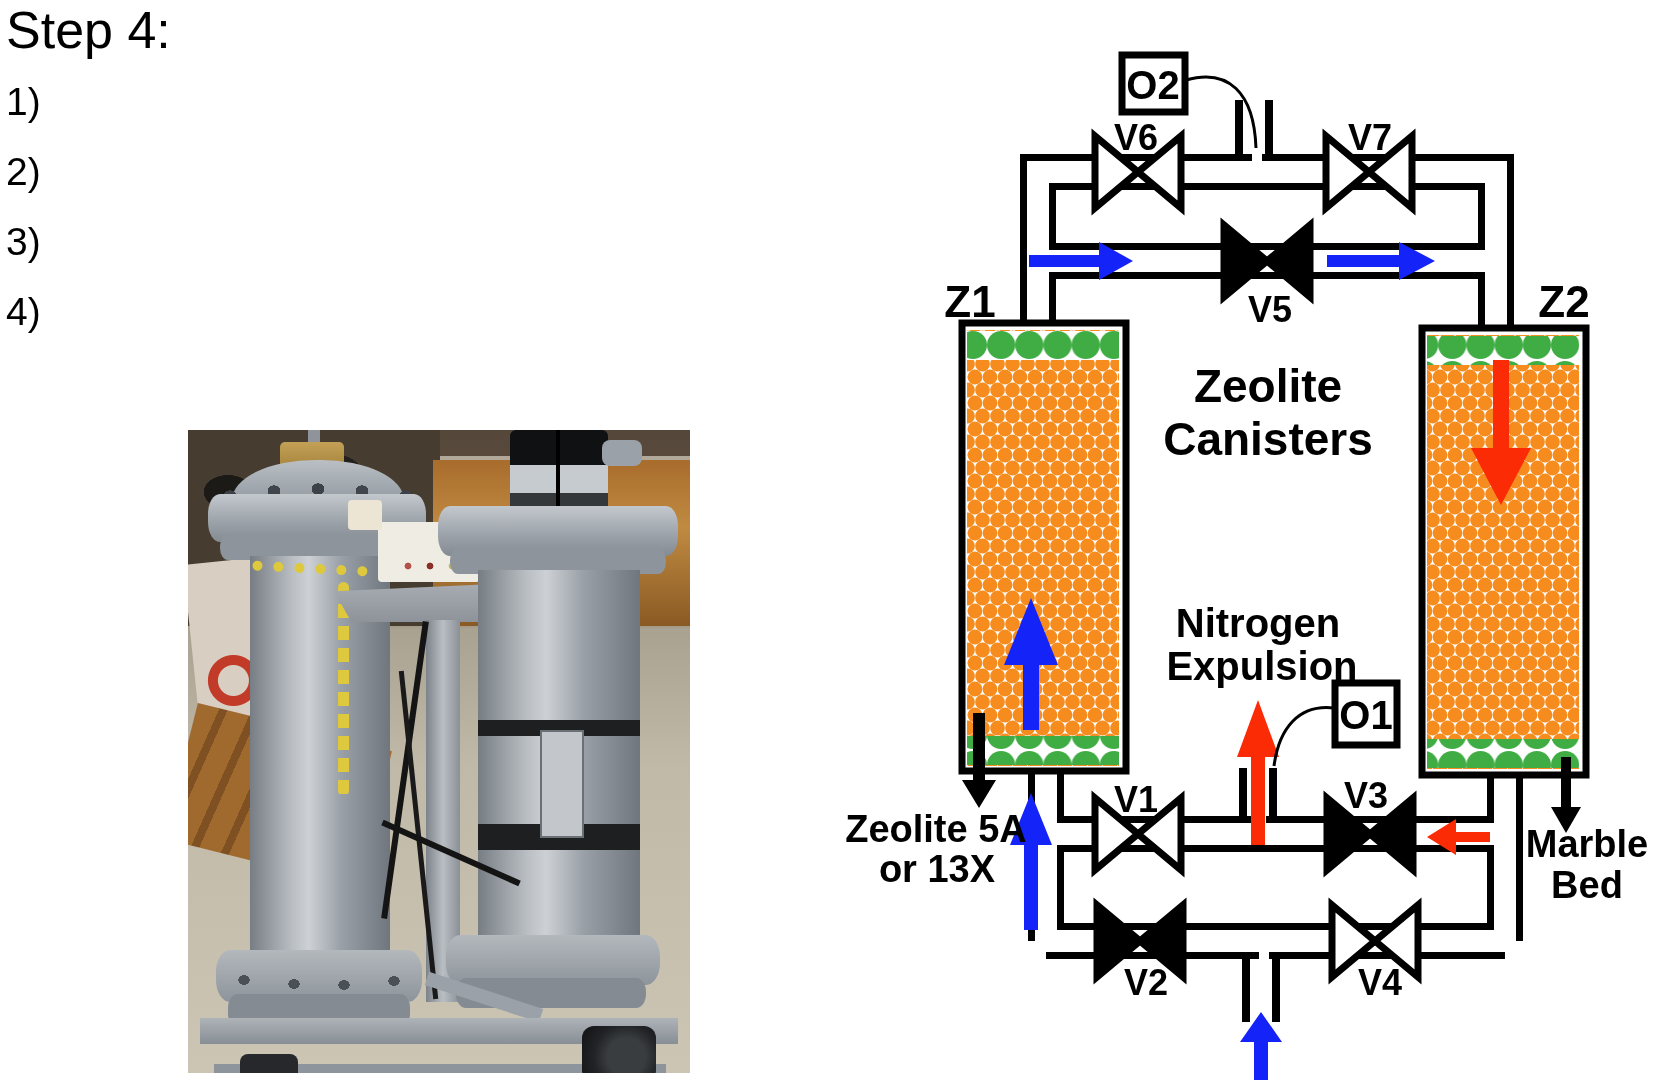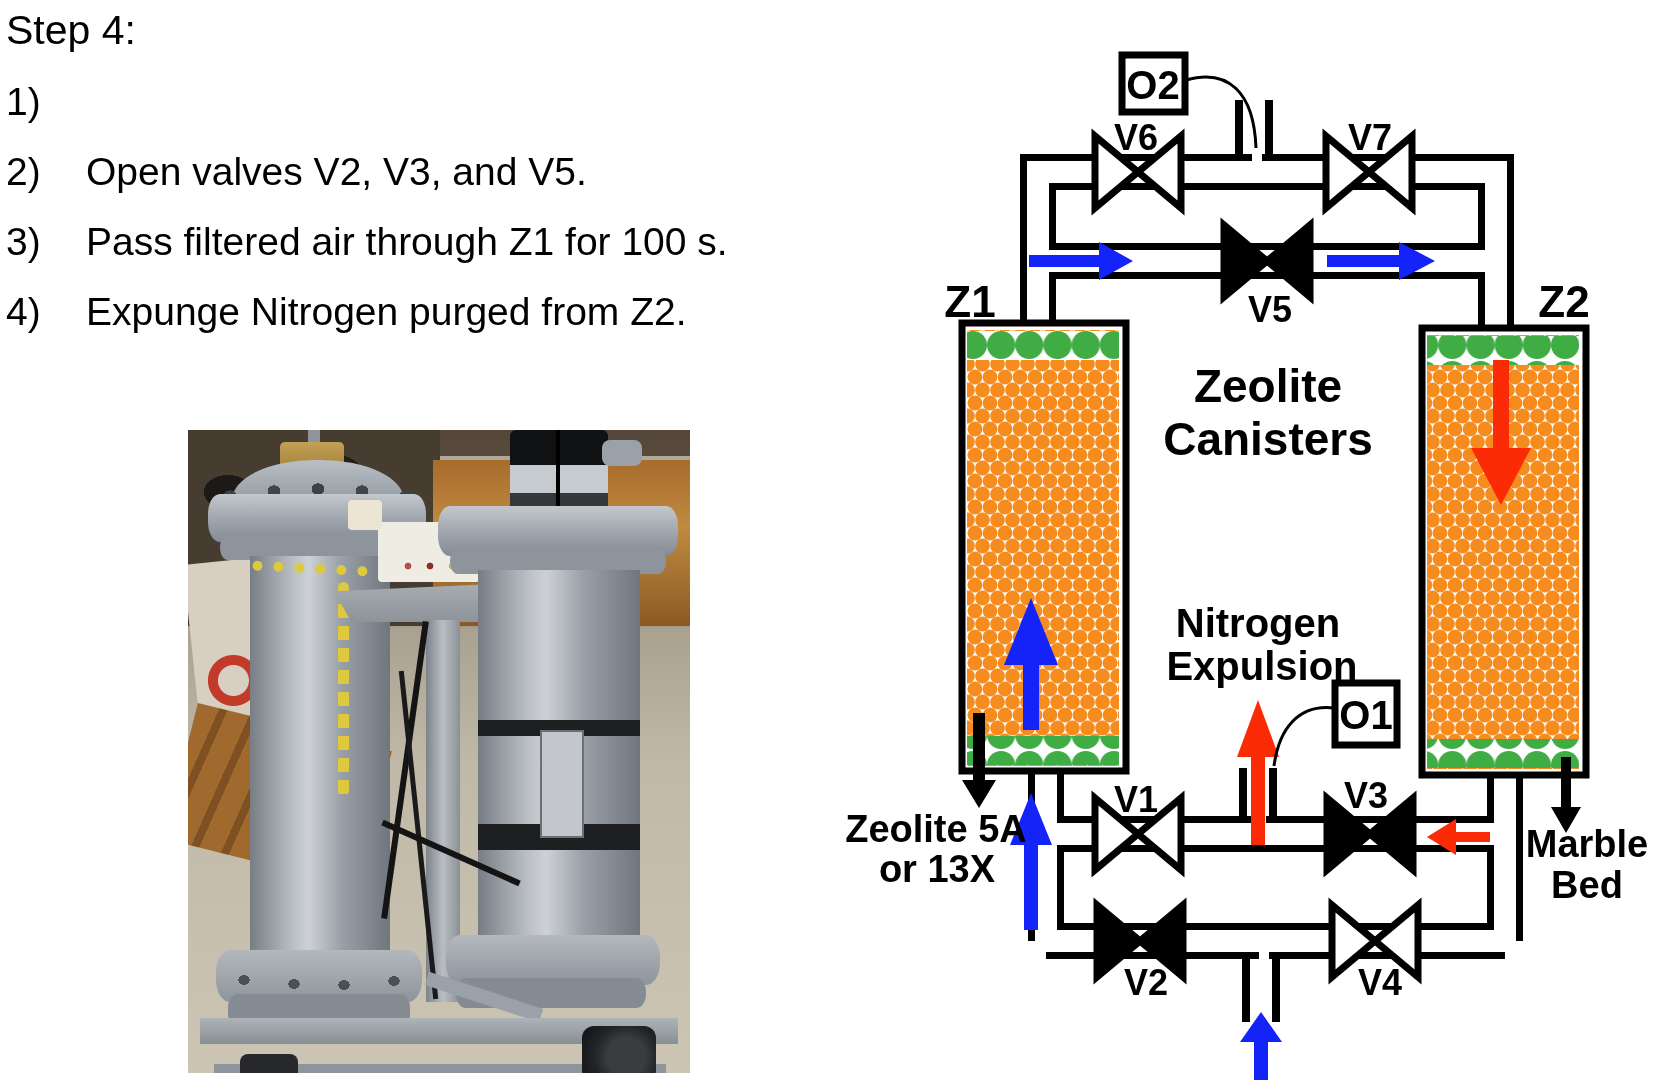--- a/index.html
+++ b/index.html
@@ -1,20 +1,20 @@
 <!DOCTYPE html>
 <html><head>
 <meta charset="utf-8">
 <style>
   html,body{margin:0;padding:0;background:#fff;}
   .page{position:relative;width:1664px;height:1080px;background:#ffffff;overflow:hidden;
         font-family:"Liberation Sans", sans-serif;color:#000;}
   
   .instructions{position:absolute;left:6px;top:8px;width:830px;}
-  .instructions h1{font-size:41px;font-weight:400;margin:0;line-height:44px;}
+  .instructions h1{font-size:52px;font-weight:400;margin:0;line-height:44px;}
   .instructions ol{list-style:none;margin:30px 0 0 0;padding:0;}
   .instructions li{display:flex;font-size:39px;line-height:40px;margin-bottom:30px;}
   .instructions .num{width:80px;flex:none;}
   
   .photo{position:absolute;left:188px;top:430px;width:502px;height:643px;overflow:hidden;background:#c2bbaa;}
   .photo div{position:absolute;}
   .ph-bg{left:0;top:0;width:502px;height:643px;
      background:linear-gradient(180deg,#55473a 0%,#60503e 16%,#6e5a42 27%,#aaa291 31%,#c0b9a8 52%,#ccc5b4 100%);}
   .ph-pipe{left:0;top:26px;width:502px;height:10px;background:#cfc8ba;opacity:.75;}
   .ph-clutter{left:0;top:0;width:252px;height:196px;background:
@@ -110,29 +110,26 @@
 <div class="page">
 
   <section class="instructions">
     <h1>Step 4:</h1>
     <ol>
       <li>
         <span class="num">1)</span>
       </li>
       <li>
         <span class="num">2)</span>
-        <span>Open valves V2, V3, and V5.</span>
       </li>
       <li>
         <span class="num">3)</span>
-        <span>Pass filtered air through Z1 for 100 s.</span>
       </li>
       <li>
         <span class="num">4)</span>
-        <span>Expunge Nitrogen purged from Z2.</span>
       </li>
     </ol>
   </section>
 
   <div class="photo">
     <div class="ph-bg"></div>
     <div class="ph-pipe"></div>
     <div class="ph-clutter"></div>
     <div class="ph-bench"></div>
     <div class="ph-bench-leg"></div>

